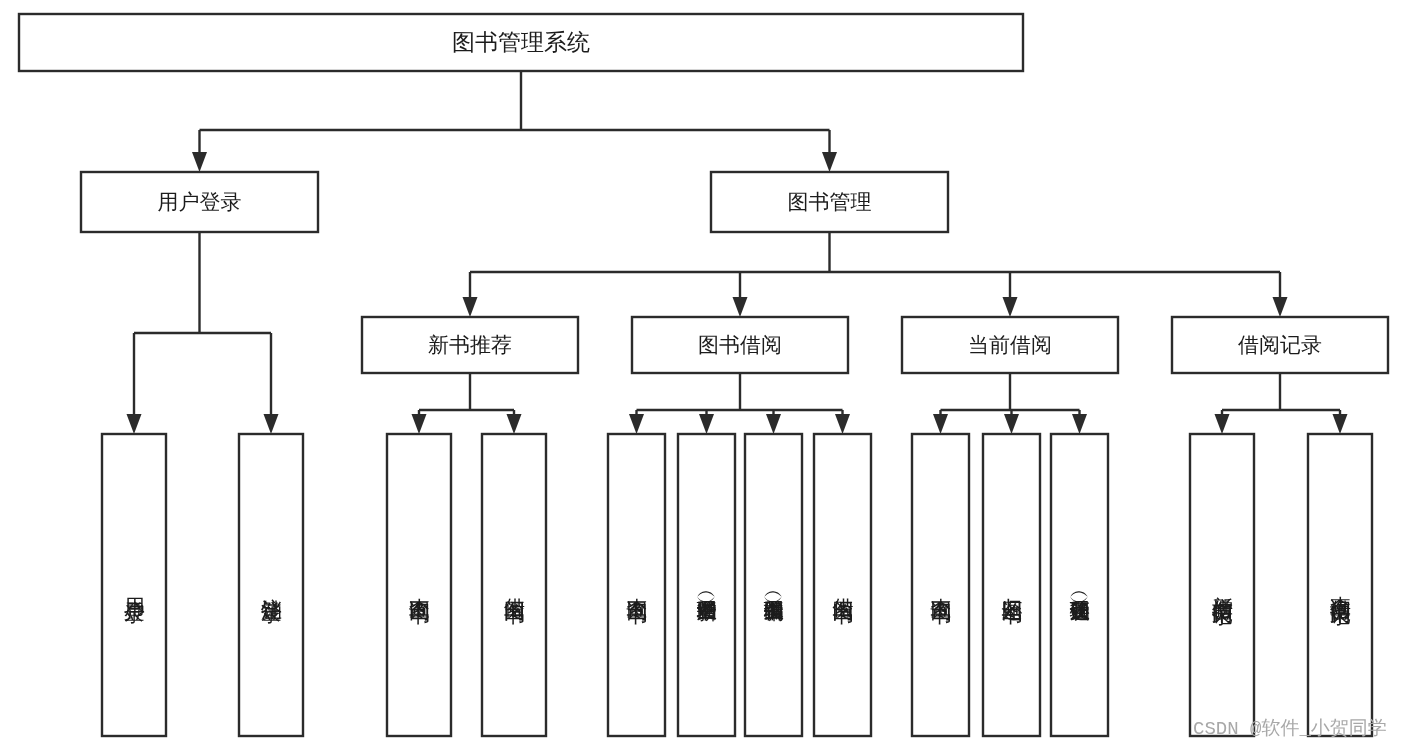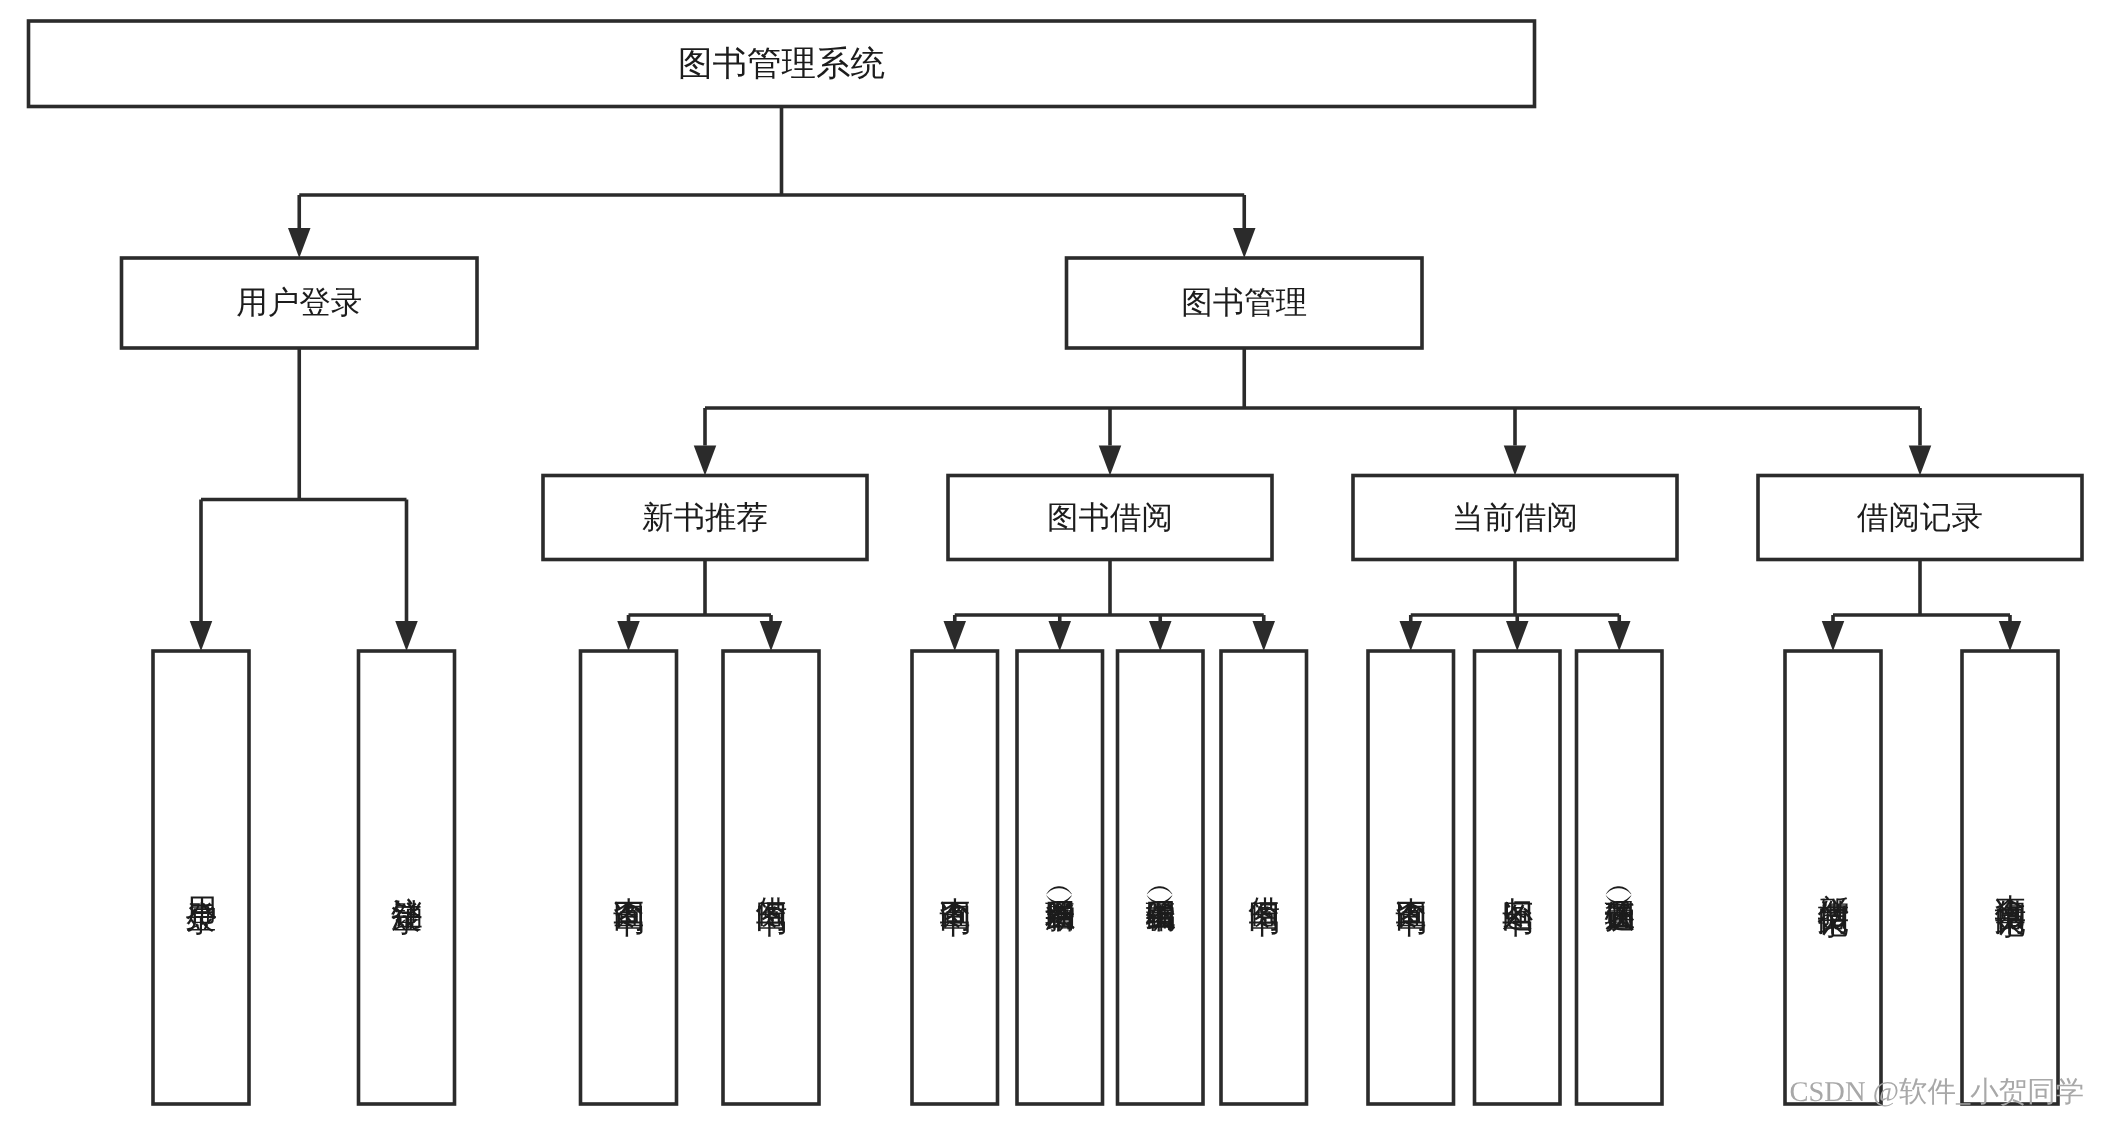--- a/index.html
+++ b/index.html
@@ -62,21 +62,21 @@
     line-height: 1.18;
     color: #1c1c1c;
     letter-spacing: 2px;
     white-space: nowrap;
     text-align: center;
     pointer-events: none;
     user-select: none;
   }
   .watermark {
     position: absolute;
-    font-family: Liberation Serif, serif;
+    font-family: Liberation Mono, monospace;
     font-size: 19px;
     color: #a8a8a8;
     white-space: nowrap;
     user-select: none;
   }
 </style>
 </head>
 <body>
 
 <div id="diagram-root">

